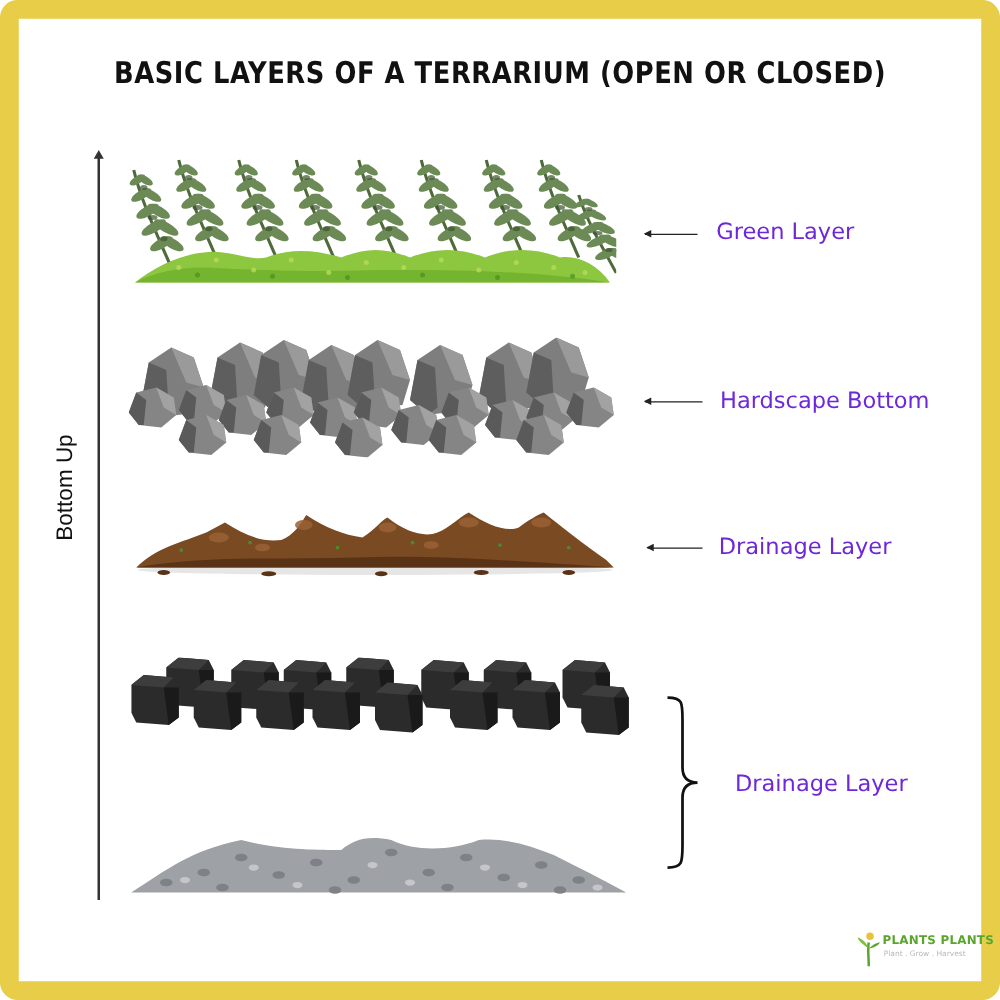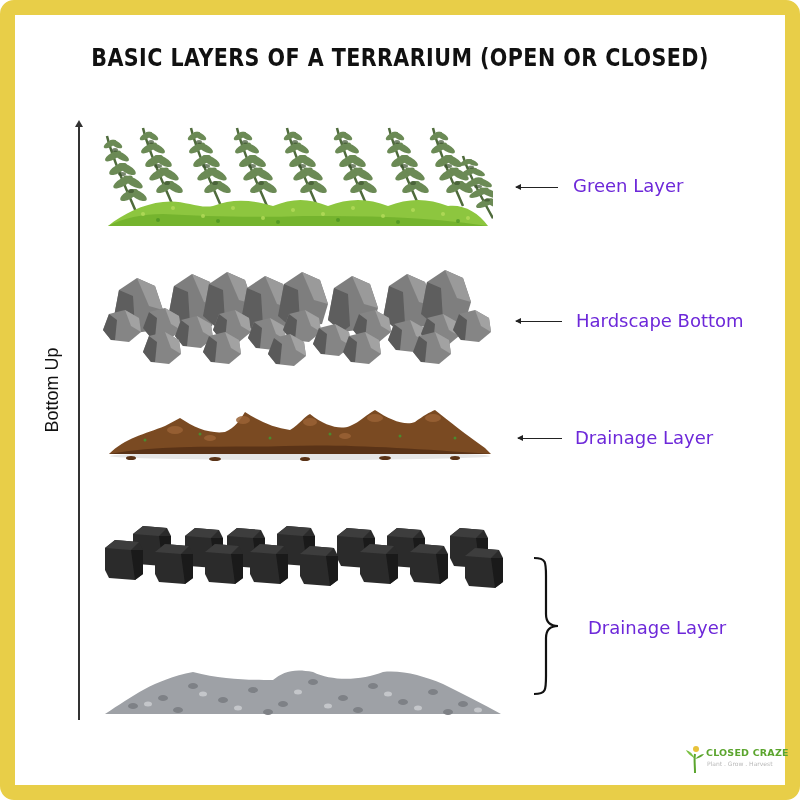--- a/index.html
+++ b/index.html
@@ -250,15 +250,15 @@
 </svg>
 <div class="layer-label" style="left:588px;top:617px">Drainage Layer</div>
 
 <div class="logo">
   <svg style="position:absolute;left:0;top:0" width="18" height="30" viewBox="0 0 18 30">
     <circle cx="10" cy="4" r="3" fill="#E8C23A"></circle>
     <path d="M9 28 C 9 20, 8 14, 9 9" stroke="#5BA52E" stroke-width="2" fill="none"></path>
     <path d="M9 14 C 4 10, 1 8, 0 5 C 4 6, 7 9, 9 14 Z" fill="#7BC142"></path>
     <path d="M9 14 C 13 10, 16 9, 18 9 C 16 12, 13 13, 9 14 Z" fill="#5BA52E"></path>
   </svg>
-  <div class="logo-name">CLOSED CRAZE</div>
+  <div class="logo-name">PLANTS PLANTS</div>
   <div class="logo-tag">Plant . Grow . Harvest</div>
 </div>
 
 </body></html>

